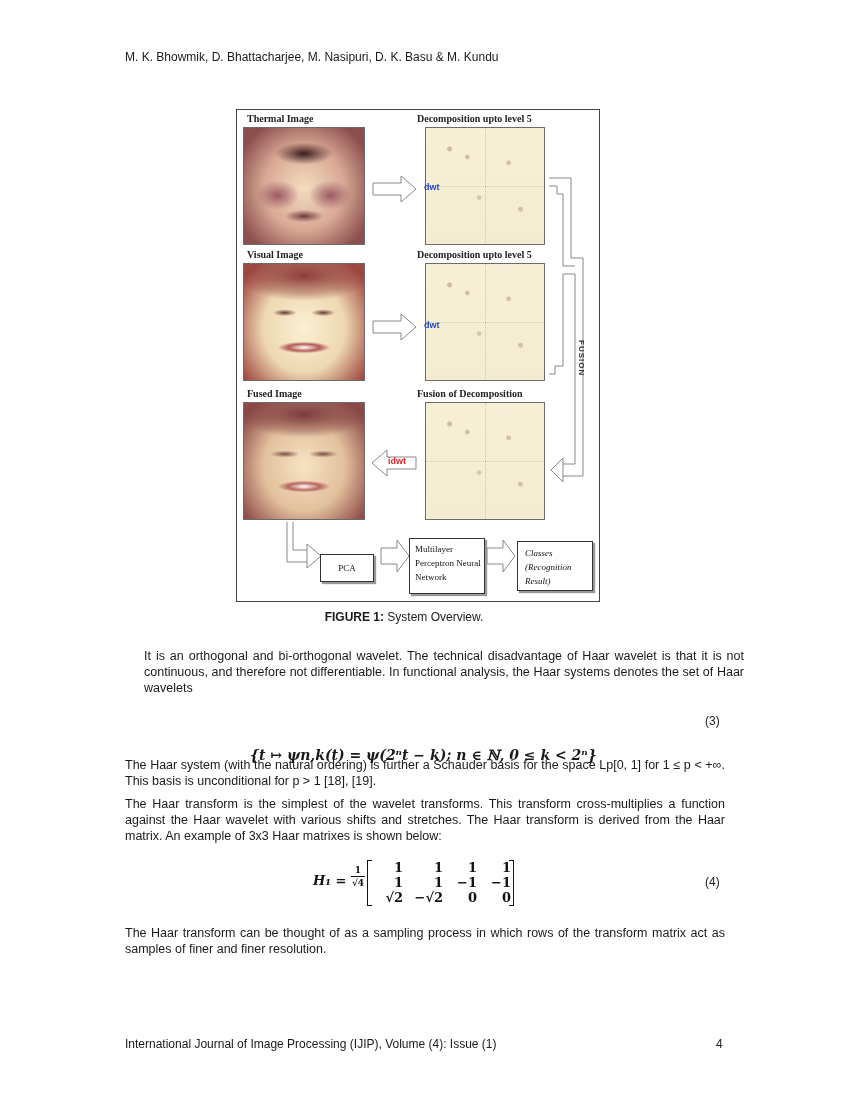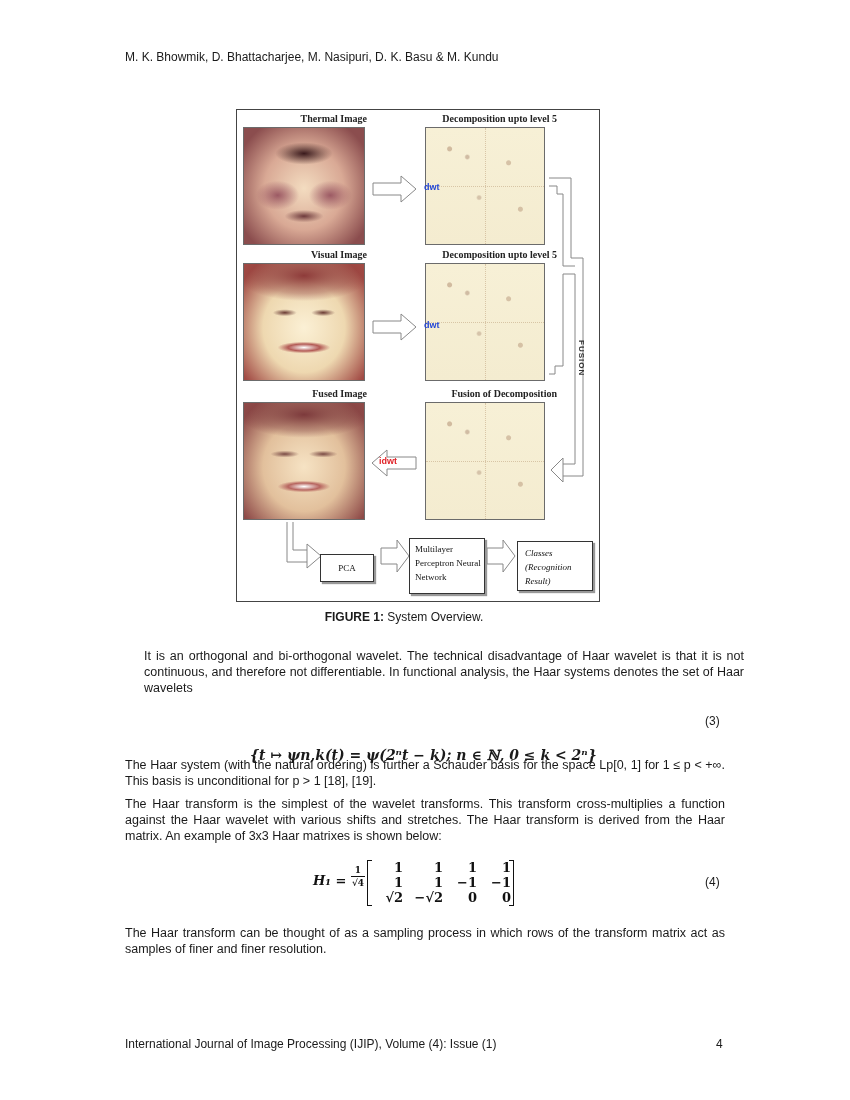--- a/index.html
+++ b/index.html
@@ -7,21 +7,21 @@
            font-family: "Liberation Sans", sans-serif; color: #1a1a1a; }
     .abs { position: absolute; }
     .running-head { left: 125px; top: 50px; font-size: 12px; }
     .footer-left { left: 125px; top: 1037px; font-size: 12px; }
     .footer-right { left: 716px; top: 1037px; font-size: 12px; }
 
     
     .figure { left: 236px; top: 109px; width: 364px; height: 493px;
               border: 1.5px solid #444; box-sizing: border-box; background: #fff; }
     .fig-label { position: absolute; font-family: "Liberation Serif", serif;
-                 font-size: 10px; font-weight: bold; color: #222; text-align: right; }
+                 font-size: 10px; font-weight: bold; color: #222; text-align: left; }
     .face { position: absolute; border: 1px solid #6b6b6b; box-sizing: border-box; overflow: hidden; }
     .face-thermal { background:
         radial-gradient(ellipse 30% 12% at 50% 22%, #3a1a1c 0%, rgba(58,26,28,0) 80%),
         radial-gradient(ellipse 20% 14% at 28% 58%, #9c5a64 0%, rgba(156,90,100,0) 90%),
         radial-gradient(ellipse 20% 14% at 72% 58%, #9c5a64 0%, rgba(156,90,100,0) 90%),
         radial-gradient(ellipse 18% 6% at 50% 76%, #6e3a3c 0%, rgba(110,58,60,0) 90%),
         radial-gradient(ellipse 60% 65% at 50% 52%, #f3dcc0 0%, #d9a995 55%, #8b4d4e 100%); }
     .face-visual { background:
         radial-gradient(ellipse 55% 22% at 50% 10%, #8e3b3a 0%, rgba(142,59,58,0.4) 70%, rgba(0,0,0,0) 100%),
         radial-gradient(ellipse 10% 3% at 34% 42%, #6a3a33 0%, rgba(0,0,0,0) 100%),
@@ -120,21 +120,21 @@
 
   <div class="fig-label" style="left:10px; top:278px; width:120px;">Fused Image</div>
   <div class="fig-label" style="left:180px; top:278px; width:140px;">Fusion of Decomposition</div>
 
   <div class="face face-fused" style="left:6px; top:292px; width:122px; height:118px;"></div>
   <div class="decomp" style="left:188px; top:292px; width:120px; height:118px;"></div>
 
   <svg class="arrow-svg" style="left:134px; top:339px;" width="46" height="28">
     <polygon points="45,8 16,8 16,1 1,14 16,27 16,20 45,20" fill="#fff" stroke="#888" stroke-width="1"></polygon>
   </svg>
-  <div class="arrow-text idwt" style="left:142px; top:346px;">idwt</div>
+  <div class="arrow-text idwt" style="left:151px; top:346px;">idwt</div>
 
   <svg class="arrow-svg" style="left:312px; top:60px;" width="50" height="310">
 
     <polyline points="0,16 8,16 8,24 14,24 14,96 26,96" fill="none" stroke="#888" stroke-width="1"></polyline>
     <polyline points="0,8 22,8 22,88 34,88 34,294" fill="none" stroke="#888" stroke-width="1"></polyline>
 
     <polyline points="0,204 6,204 6,196 14,196 14,104 26,104 26,294" fill="none" stroke="#888" stroke-width="1"></polyline>
 
     <polyline points="34,294 34,306 14,306" fill="none" stroke="#888" stroke-width="1"></polyline>
     <polyline points="26,294 14,294" fill="none" stroke="#888" stroke-width="1"></polyline>

